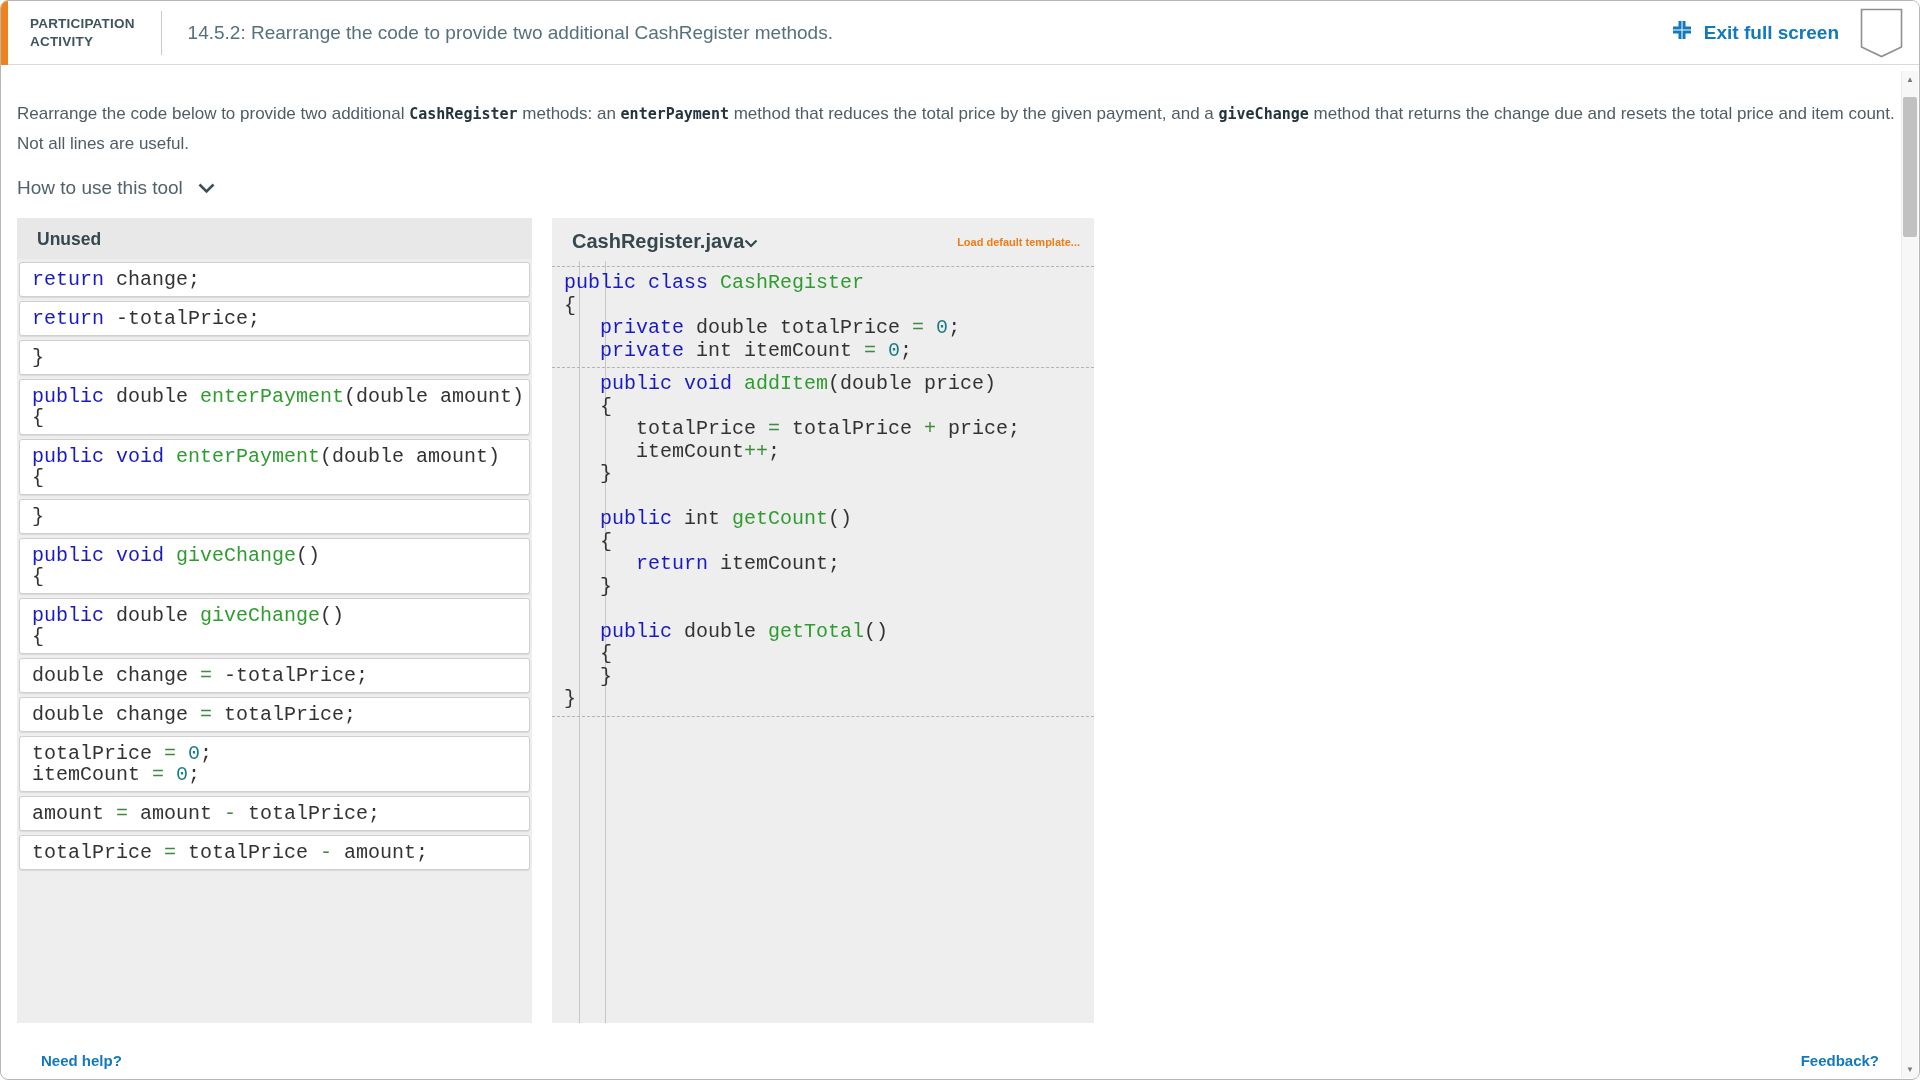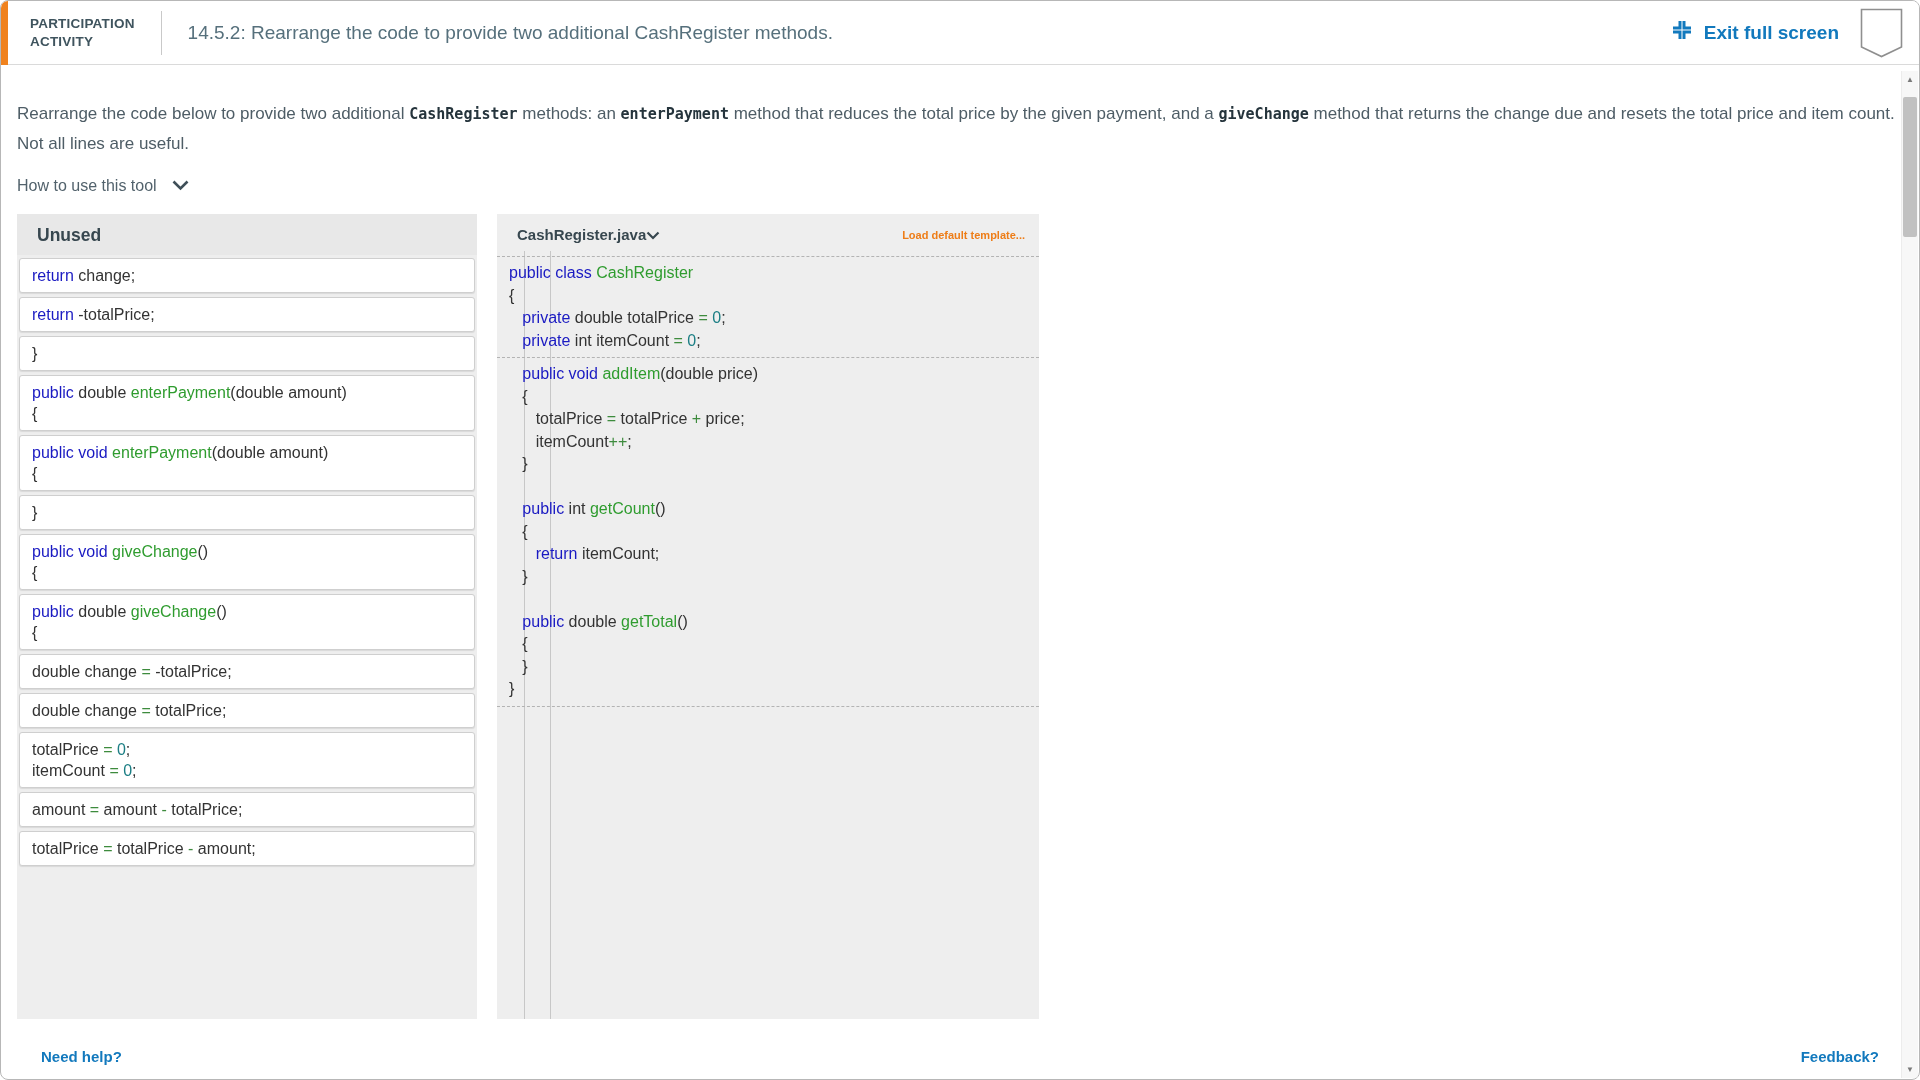--- a/index.html
+++ b/index.html
@@ -24,39 +24,39 @@
   .hdr-right { margin-left:auto; display:flex; align-items:center; gap:21px; padding-right:16px; }
   .exit-fs { display:flex; align-items:center; gap:11px; background:none; border:none; cursor:pointer;
              color:var(--link,#1279bd); font-family:inherit; font-size:19px; font-weight:bold; }
   .shield svg { display:block; }
 
   
   .main-area { padding:34px 0 0 16px; }
   .instructions { max-width:1878px; font-size:17px; line-height:29px; color:#4e5d66; }
   .inline-code { font-family:"DejaVu Sans Mono", monospace; font-weight:bold; font-size:15px; color:#25343c; }
   .howto { margin-top:19px; display:flex; align-items:center; gap:15px; background:none; border:none;
-           cursor:pointer; font-family:inherit; font-size:16px; color:#52626c; }
+           cursor:pointer; font-family:inherit; font-size:19px; color:#52626c; }
 
   
   .panels { display:flex; gap:20px; margin-top:19px; }
   .panel { background:#eeeeee; }
-  .unused-panel { width:460px; height:805px; display:flex; flex-direction:column; }
+  .unused-panel { width:515px; height:805px; display:flex; flex-direction:column; }
   .unused-header { background:#e8e8e8; padding:11px 20px 9px 20px; font-size:17.5px; font-weight:bold; color:#37474f; }
   .blocks { padding:3px 2px; display:flex; flex-direction:column; gap:4px; }
   .code-block {
     background:#fff; border:1px solid #cfcfcf; border-radius:3px;
     padding:6px 12px; cursor:grab; box-shadow:0 1px 1px rgba(0,0,0,.09);
   }
-  .code-line { font-family:Liberation Sans, sans-serif; font-size:16px; line-height:21px;
+  .code-line { font-family:Liberation Mono, monospace; font-size:20px; line-height:21px;
                color:#333; white-space:pre; }
 
   .target-panel { width:542px; height:805px; position:relative; display:flex; flex-direction:column; }
   .target-header { display:flex; align-items:center; justify-content:space-between; padding:12px 14px 8px 20px; }
   .file-tab { display:flex; align-items:center; background:none; border:none; cursor:pointer;
-              font-family:inherit; font-size:15px; font-weight:bold; color:#37474f; }
+              font-family:inherit; font-size:20px; font-weight:bold; color:#37474f; }
   .load-template { background:none; border:none; cursor:pointer; font-family:inherit;
                    font-size:11px; font-weight:bold; color:var(--template-link,#ee7d17); }
   .code-area { position:relative; flex:1; }
   .indent-guide { position:absolute; top:0; bottom:0; width:1px; background:#c7c7c7; }
   .guide-1 { left:27px; } .guide-2 { left:53px; }
   .code-sections { position:relative; }
   .dashed-sep { border-top:1px dashed #b3b3b3; margin:5px 0; }
   .code-region { padding-left:12px; }
   .code-region .code-line { line-height:22.5px; }
 

